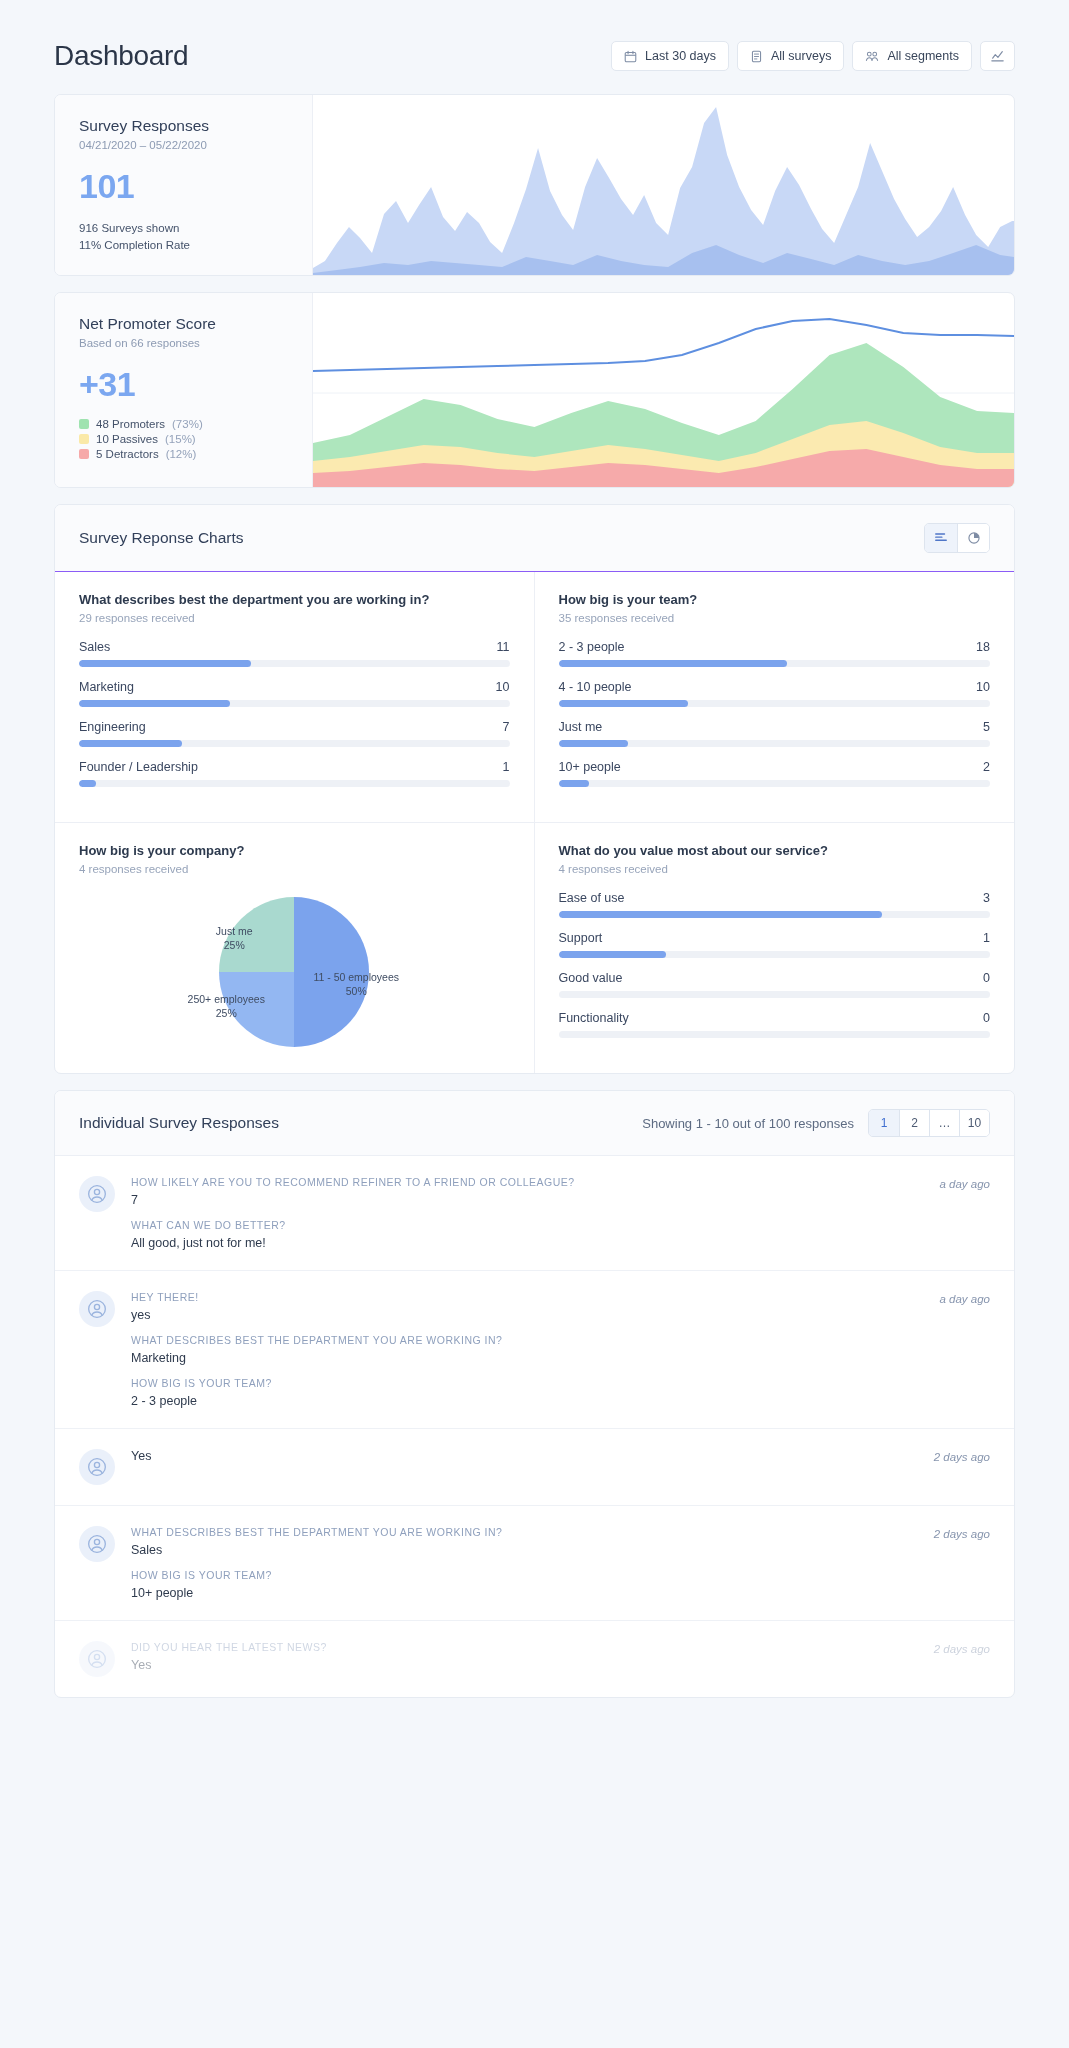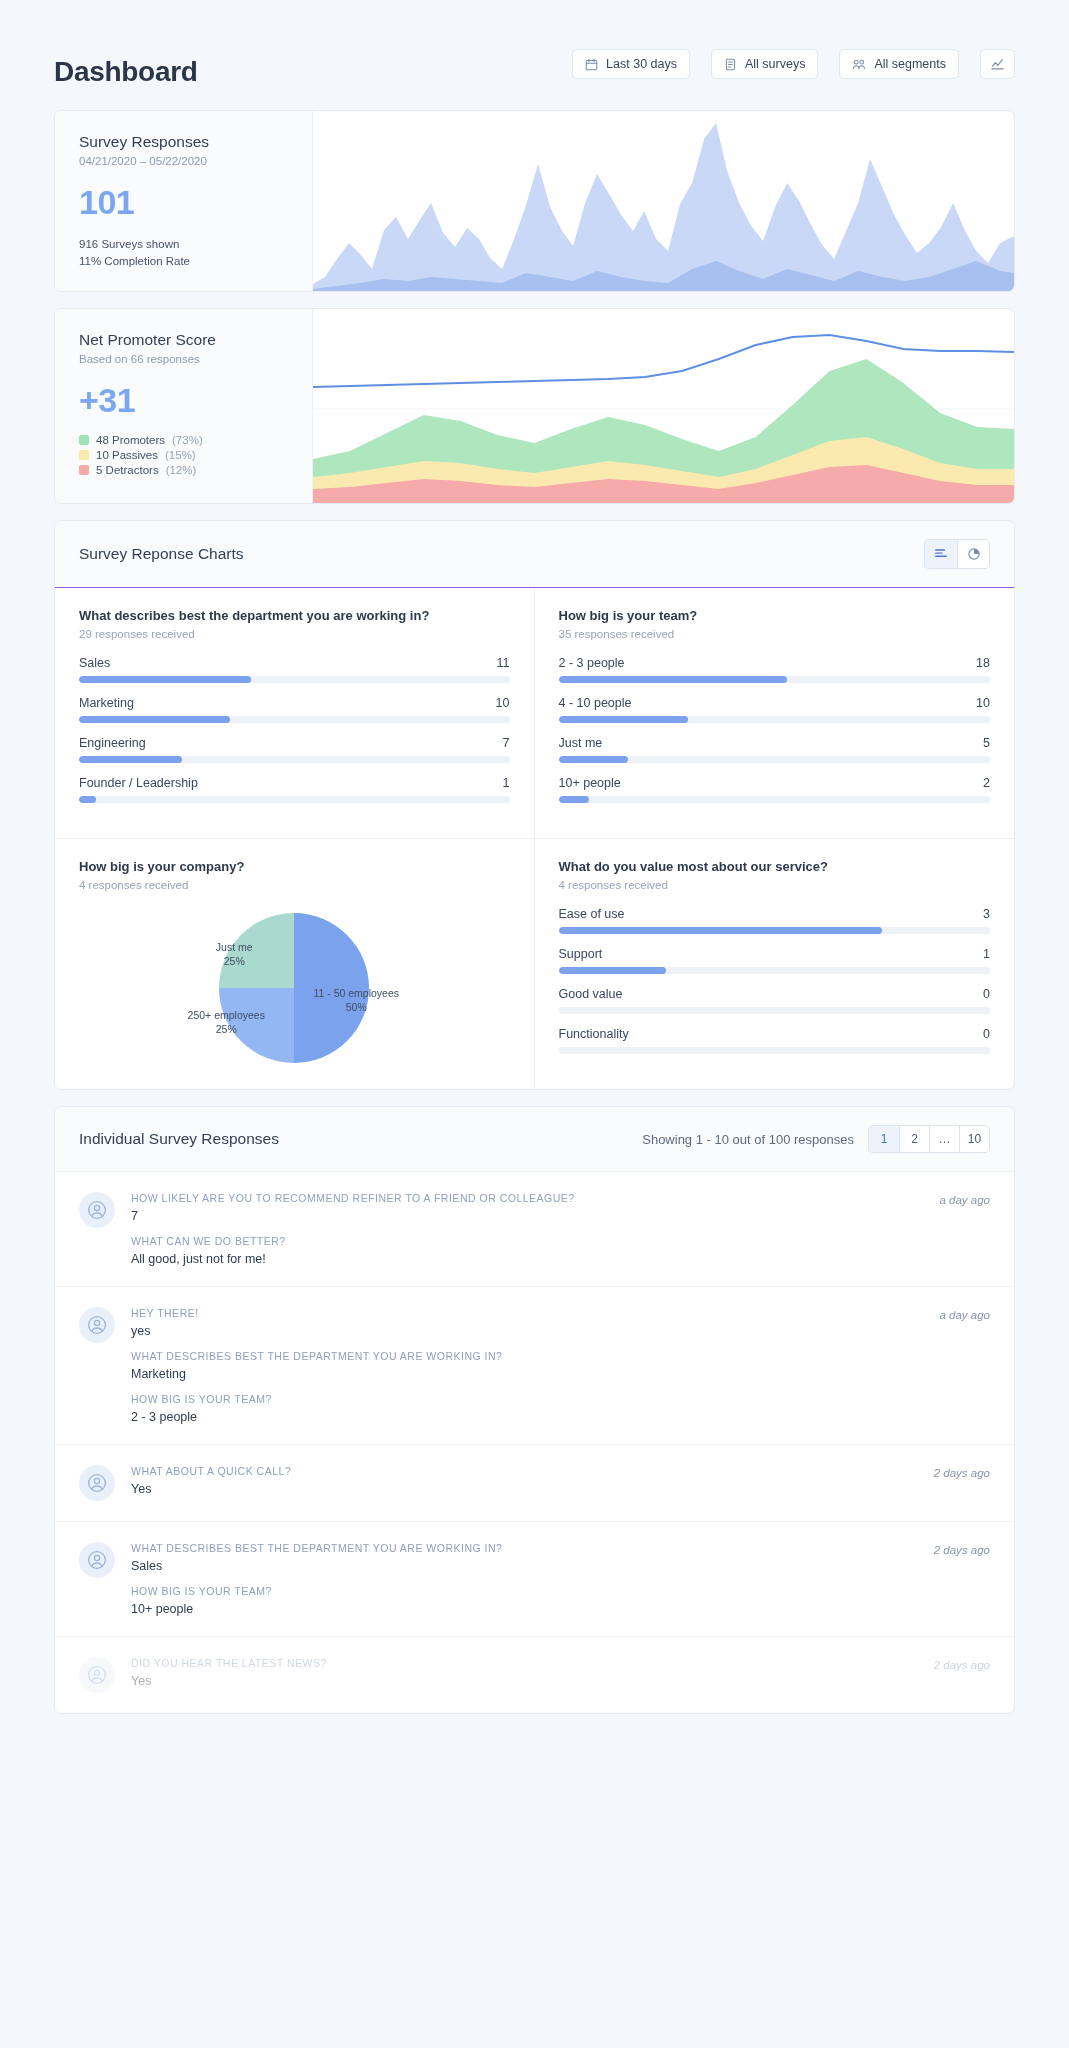--- a/index.html
+++ b/index.html
@@ -13,26 +13,25 @@
 
   
   .page-header {
     display: flex;
     align-items: center;
     justify-content: space-between;
     padding: 40px 0 22px 0;
   }
   .page-title {
     font-size: 28px;
-    font-weight: bold;
+    font-weight: normal;
     letter-spacing: -0.3px;
     color: #2b3648;
-    margin-top: 16px;
-  }
-  .header-controls { display: flex; gap: 21px; align-items: center; }
+  }
+  .header-controls { display: flex; gap: 8px; align-items: center; }
   .pill {
     display: flex;
     align-items: center;
     gap: 8px;
     height: 30px;
     padding: 0 12px;
     background: #ffffff;
     border: 1px solid #e1e7ef;
     border-radius: 5px;
     font-size: 12.5px;
@@ -491,21 +490,20 @@
   <div class="resp-row">
     <div class="avatar">
       <svg width="20" height="20" viewBox="0 0 24 24">
           <circle cx="12" cy="12" r="10" fill="none" stroke="#9bb4de" stroke-width="1.6"></circle>
           <circle cx="12" cy="9.6" r="3.1" fill="none" stroke="#9bb4de" stroke-width="1.6"></circle>
           <path d="M5.6 20c1-3 3.4-4.4 6.4-4.4s5.4 1.4 6.4 4.4" fill="none" stroke="#9bb4de" stroke-width="1.6"></path>
         </svg>
     </div>
     <div class="resp-body">
       <div class="qa">
-        <div class="qa-q">What about a quick call?</div>
         <div class="qa-a">Yes</div>
       </div>
     </div>
     <div class="resp-time">2 days ago</div>
   </div>
 
   <div class="resp-row">
     <div class="avatar">
       <svg width="20" height="20" viewBox="0 0 24 24">
           <circle cx="12" cy="12" r="10" fill="none" stroke="#9bb4de" stroke-width="1.6"></circle>

